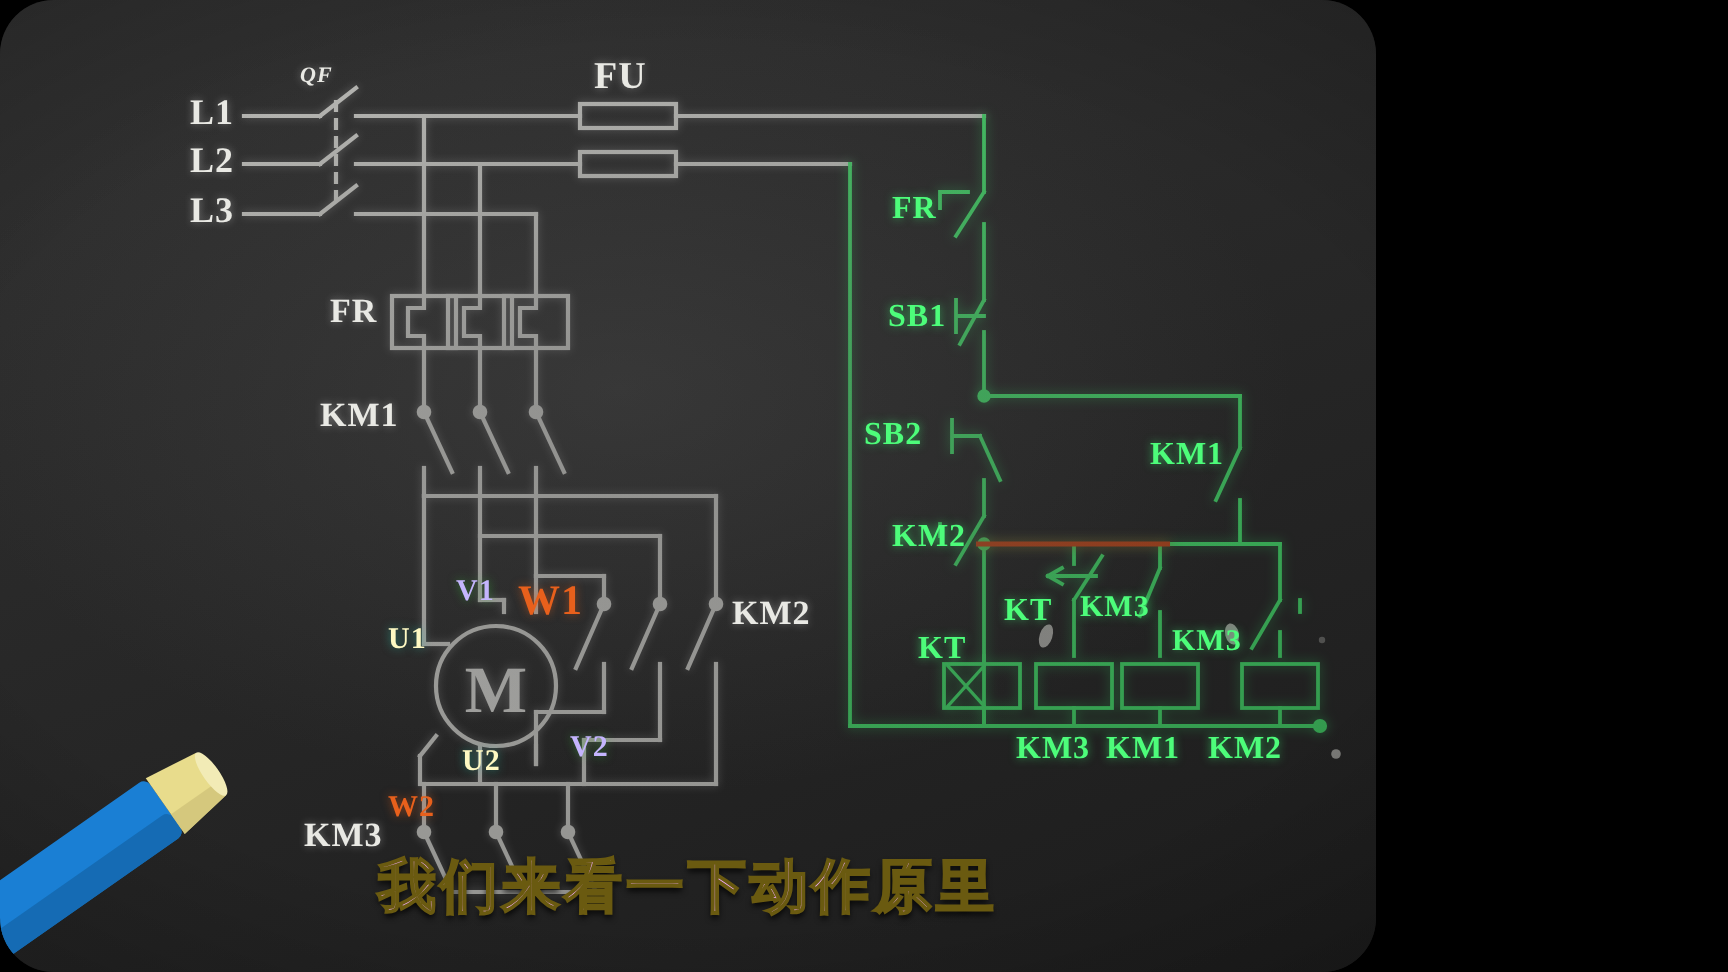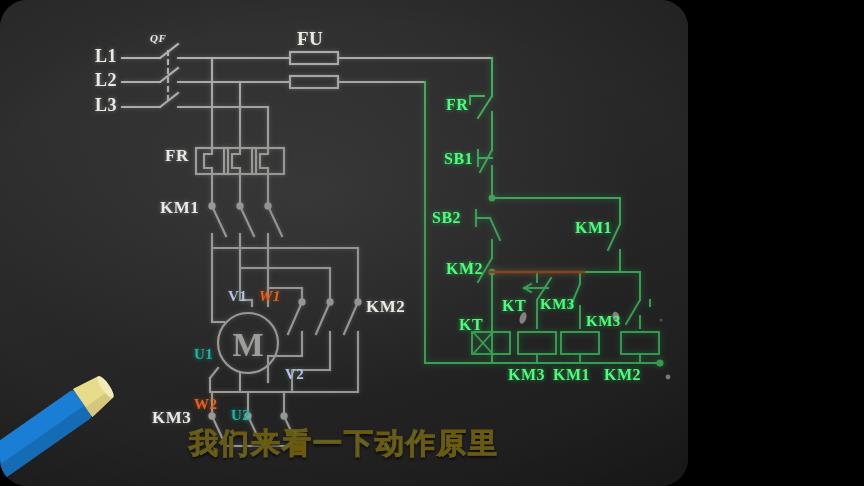--- a/index.html
+++ b/index.html
@@ -16,27 +16,27 @@
       radial-gradient(ellipse 70% 60% at 45% 40%, rgba(90,90,90,0.30), rgba(0,0,0,0) 70%),
       radial-gradient(ellipse 120% 100% at 50% 50%, rgba(0,0,0,0) 45%, rgba(0,0,0,0.55) 100%),
       linear-gradient(160deg, rgba(70,70,70,0.25), rgba(10,10,10,0.45));
     z-index:3;
   }
   svg.layer{position:absolute;left:0;top:0;width:864px;height:486px;z-index:2;}
   .lbl{position:absolute;z-index:4;font-weight:bold;letter-spacing:0.5px;
        font-family:"Liberation Serif", serif;white-space:nowrap;}
   .white{color:#e9e9e4;text-shadow:0 0 4px rgba(255,255,255,.35);}
   .green{color:#4dfd7a;text-shadow:0 0 5px rgba(60,255,120,.55);}
-  .teal{color:#14b8a6;text-shadow:0 0 5px rgba(47,214,184,.5);margin-top:34px;}
+  .teal{color:#fef9c3;text-shadow:0 0 5px rgba(47,214,184,.5);}
   .orange{color:#e8601c;text-shadow:0 0 5px rgba(232,96,28,.5);}
   .grn2{color:#c4b5fd;text-shadow:0 0 5px rgba(54,194,60,.5);}
   #subtitle{
     position:absolute;left:0;right:0;top:424px;text-align:center;z-index:6;
     font-family:"DejaVu Sans", sans-serif;font-weight:bold;font-size:29px;
-    color:#0ea5e9;
+    color:#f0abfc;
     -webkit-text-stroke:1px #6a5a10;
     text-shadow:0 2px 3px rgba(0,0,0,.9);
     letter-spacing:2px;
   }
   #pen{position:absolute;z-index:5;left:-18px;top:330px;width:150px;height:160px;}
 </style>
 </head>
 <body>
 
 <div id="stage">
@@ -243,21 +243,21 @@
 
   <div class="lbl white" style="left:150px;top:32px;font-size:11px;font-style:italic;">QF</div>
   <div class="lbl white" style="left:297px;top:28px;font-size:19px;">FU</div>
   <div class="lbl white" style="left:165px;top:146px;font-size:17px;">FR</div>
   <div class="lbl white" style="left:160px;top:198px;font-size:17px;">KM1</div>
   <div class="lbl white" style="left:366px;top:297px;font-size:17px;">KM2</div>
   <div class="lbl white" style="left:152px;top:408px;font-size:17px;">KM3</div>
 
   <div class="lbl teal" style="left:194px;top:312px;font-size:15px;">U1</div>
   <div class="lbl grn2" style="left:228px;top:288px;font-size:15px;">V1</div>
-  <div class="lbl orange" style="left:259px;top:288px;font-size:15px;font-style:italic;">W1</div>
+  <div class="lbl orange" style="left:259px;top:288px;font-size:21px;">W1</div>
   <div class="lbl teal" style="left:231px;top:373px;font-size:15px;">U2</div>
   <div class="lbl grn2" style="left:273px;top:366px;font-size:15px;margin-left:12px;">V2</div>
   <div class="lbl orange" style="left:194px;top:360px;font-size:15px;margin-top:36px;">W2</div>
 
   <div class="lbl green" style="left:446px;top:96px;font-size:16px;">FR</div>
   <div class="lbl green" style="left:444px;top:150px;font-size:16px;">SB1</div>
   <div class="lbl green" style="left:432px;top:209px;font-size:16px;text-align:right;">SB2</div>
   <div class="lbl green" style="left:446px;top:260px;font-size:16px;">KM2</div>
 
   <div class="lbl green" style="left:575px;top:219px;font-size:16px;">KM1</div>

